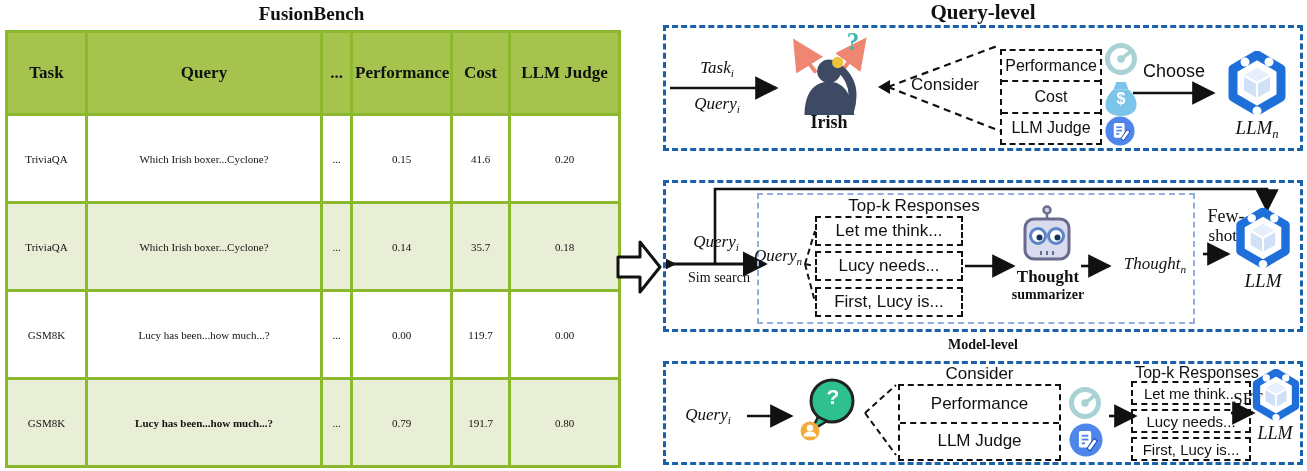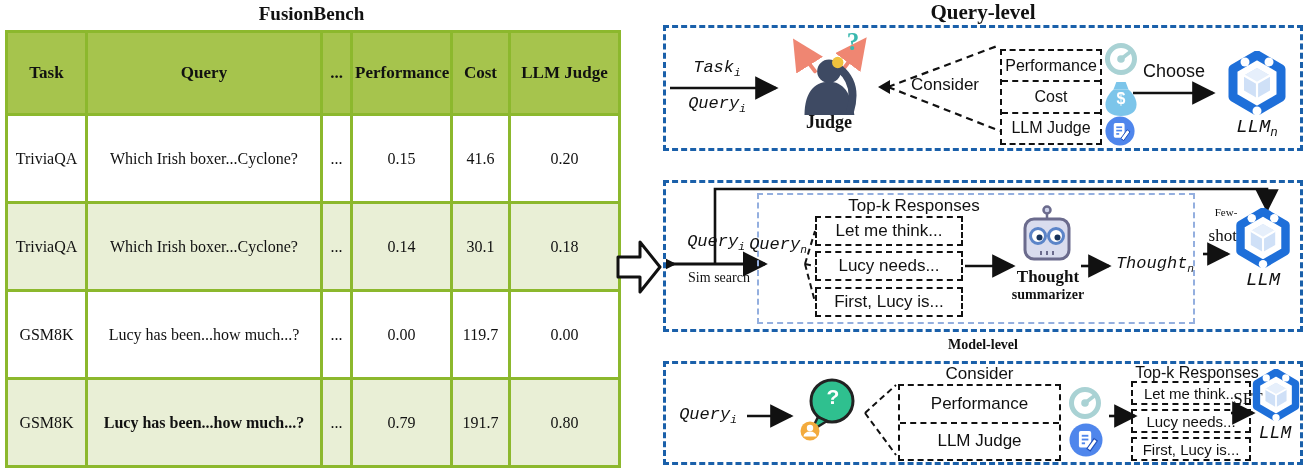--- a/index.html
+++ b/index.html
@@ -3,34 +3,34 @@
 <meta charset="utf-8">
 <style>
   html,body{margin:0;padding:0;background:#fff;}
   #root{position:relative;width:1307px;height:471px;background:#fff;overflow:hidden;
         font-family:"Liberation Serif",serif;color:#111;}
   .lbl{position:absolute;line-height:1.12;color:#111;}
   .c{text-align:center;}
   .b{font-weight:bold;}
   .sans{font-family:"Liberation Sans",sans-serif;}
   .serif{font-family:"Liberation Serif",serif;}
-  .math{font-family:Liberation Mono, monospace;font-style:italic;}
+  .math{font-family:Liberation Serif, serif;font-style:italic;}
   .math sub{font-size:66%;line-height:0;vertical-align:-0.35em;}
   .panel{position:absolute;border:3px dashed #1a60aa;box-sizing:border-box;background:#fff;}
   .overlay{position:absolute;left:0;top:0;width:100%;height:100%;pointer-events:none;}
   .dashbox{position:absolute;border:2px dashed #111;box-sizing:border-box;
            display:flex;align-items:center;justify-content:center;}
   .critrows{position:absolute;border:2px dashed #111;box-sizing:border-box;
             display:flex;flex-direction:column;}
   .critrows .row{flex:1;display:flex;align-items:center;justify-content:center;}
   .critrows .row + .row{border-top:2px dashed #111;}
   .innerbox{position:absolute;border:2px dashed #94afdf;box-sizing:border-box;}
   .ftable{border-collapse:collapse;table-layout:fixed;width:613px;}
   .ftable th,.ftable td{border:3px solid #8cb82d;text-align:center;padding:0 2px;
-     font-family:"Liberation Serif",serif;font-size:16px;color:#111;box-sizing:border-box;}
+     font-family:"Liberation Serif",serif;font-size:11px;color:#111;box-sizing:border-box;}
   .ftable th{background:#a6c44d;font-size:17px;font-weight:bold;}
   .alt td{background:#e9efd6;}
   .hl{font-weight:bold;color:#9c1d1d;}
   .icon{position:absolute;}
 </style>
 </head>
 <body>
 
 <svg width="0" height="0" style="position:absolute" aria-hidden="true">
   <defs>
@@ -88,21 +88,21 @@
         <td>...</td>
         <td>0.15</td>
         <td>41.6</td>
         <td>0.20</td>
       </tr>
       <tr class="alt" style="height:88px">
         <td>TriviaQA</td>
         <td>Which Irish boxer...Cyclone?</td>
         <td>...</td>
         <td>0.14</td>
-        <td>30.1</td>
+        <td>35.7</td>
         <td>0.18</td>
       </tr>
       <tr style="height:88px">
         <td>GSM8K</td>
         <td>Lucy has been...how much...?</td>
         <td>...</td>
         <td>0.00</td>
         <td>119.7</td>
         <td>0.00</td>
       </tr>
@@ -152,21 +152,21 @@
         </marker>
       </defs>
       <path d="M34 46 C26 36 21 28 16 20" stroke="#ef8672" stroke-width="4.5" fill="none" stroke-linecap="round" marker-end="url(#coralhead)"></path>
       <path d="M66 44 C74 34 79 26 85 18" stroke="#ef8672" stroke-width="4.5" fill="none" stroke-linecap="round" marker-end="url(#coralhead)"></path>
       <path d="M22 96 C22 72 32 58 50 58 C66 58 75 70 79 96 Z" fill="#3e4a63"></path>
       <path d="M74 92 C80 72 77 55 62 43" stroke="#3e4a63" stroke-width="9" fill="none" stroke-linecap="round"></path>
       <circle cx="50" cy="46" r="13.5" fill="#3e4a63"></circle>
       <circle cx="60" cy="36" r="6.5" fill="#efc23d"></circle>
     </svg>
     <div class="lbl c b" style="left:167px;top:0;width:40px;font-size:25px;color:#3ab8af;font-family:'Liberation Serif',serif">?</div>
-    <div class="lbl b c serif" style="left:109px;top:84px;width:108px;font-size:18px">Judge</div>
+    <div class="lbl b c serif" style="left:109px;top:84px;width:108px;font-size:18px">Irish</div>
 
     <div class="lbl sans c" style="left:231px;top:47px;width:96px;font-size:17px">Consider</div>
 
     <div class="critrows sans" style="left:334px;top:21px;width:102px;height:96px;font-size:16px">
       <div class="row">Performance</div>
       <div class="row">Cost</div>
       <div class="row">LLM Judge</div>
     </div>
 
     <svg class="icon" style="left:437px;top:13px" width="36" height="36">
@@ -209,21 +209,21 @@
       <line x1="415" y1="83" x2="443" y2="83" stroke="#111" stroke-width="2.6" marker-end="url(#at)"></line>
       <line x1="537" y1="71" x2="562" y2="71" stroke="#111" stroke-width="2.6" marker-end="url(#at)"></line>
     </svg>
 
     <div class="innerbox" style="left:91px;top:10px;width:438px;height:131px"></div>
 
     <div class="lbl math c" style="left:10px;top:49px;width:80px;font-size:17px">
       <span>Query</span><sub>i</sub>
     </div>
     <div class="lbl serif c" style="left:0;top:87px;width:106px;font-size:14px">Sim search</div>
-    <div class="lbl math c" style="left:79px;top:52px;width:66px;font-size:17px">
+    <div class="lbl math c" style="left:79px;top:63px;width:66px;font-size:17px">
       <span>Query</span><sub>n</sub>
     </div>
 
     <div class="lbl sans c" style="left:155px;top:13px;width:186px;font-size:17px">Top-k Responses</div>
     <div class="dashbox sans" style="left:149px;top:33px;width:148px;height:30px;font-size:17px">Let me think...</div>
     <div class="dashbox sans" style="left:149px;top:68px;width:148px;height:30px;font-size:17px">Lucy needs...</div>
     <div class="dashbox sans" style="left:149px;top:104px;width:148px;height:30px;font-size:17px">First, Lucy is...</div>
 
     <svg class="icon" style="left:351px;top:22px" width="60" height="62" viewBox="0 0 60 62">
       <circle cx="30" cy="5" r="3.5" fill="#cdd2ea" stroke="#6b6b8d" stroke-width="2.5"></circle>
@@ -237,21 +237,21 @@
       <line x1="30" y1="46" x2="30" y2="50" stroke="#6b6b8d" stroke-width="2"></line>
       <line x1="36" y1="46" x2="36" y2="50" stroke="#6b6b8d" stroke-width="2"></line>
     </svg>
     <div class="lbl b serif c" style="left:327px;top:84px;width:110px;font-size:17px">Thought</div>
     <div class="lbl b serif c" style="left:319px;top:104px;width:126px;font-size:14px">summarizer</div>
 
     <div class="lbl math c" style="left:445px;top:71px;width:88px;font-size:17px">
       <span>Thought</span><sub>n</sub>
     </div>
 
-    <div class="lbl serif c" style="left:533px;top:23px;width:54px;font-size:11px">Few-</div>
+    <div class="lbl serif c" style="left:533px;top:23px;width:54px;font-size:18px">Few-</div>
     <div class="lbl serif c" style="left:533px;top:43px;width:54px;font-size:17px">shots</div>
 
     <svg class="icon" style="left:567px;top:25px" width="60" height="60">
         <use href="#cube-icon"></use>
       </svg>
     <div class="lbl math c" style="left:559px;top:87px;width:76px;font-size:19px">
       <span>LLM</span><sub></sub>
     </div>
   </div>
 

